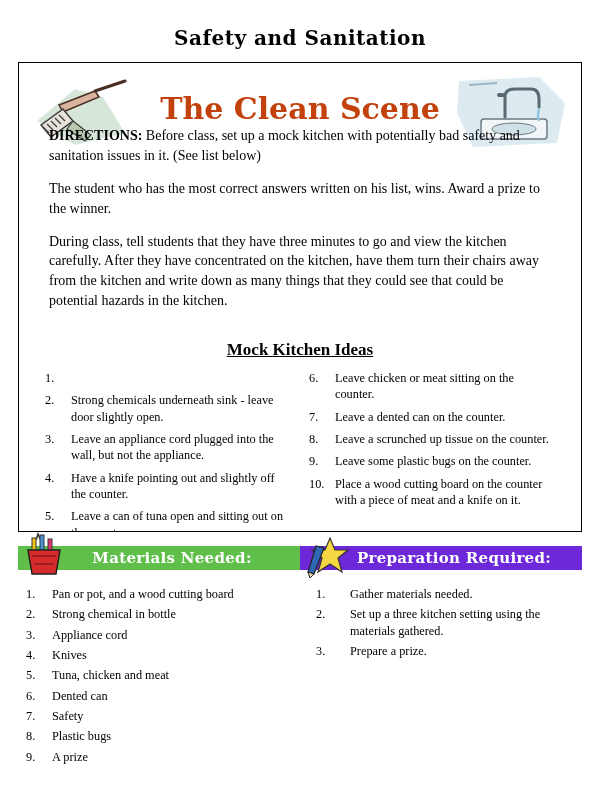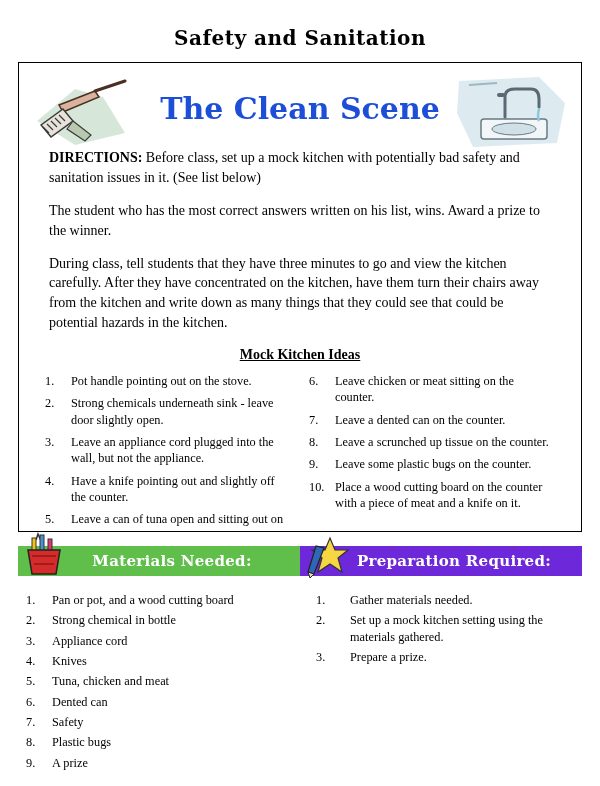--- a/index.html
+++ b/index.html
@@ -35,22 +35,22 @@
     height: 470px;
     box-sizing: border-box;
     overflow: hidden;
   }
 
   .clean-scene-title {
     text-align: center;
     font-family: "DejaVu Serif", serif;
     font-weight: bold;
     font-size: 30px;
-    color: #1d4ed8;
-    margin: 28px 0 22px 0;
+    color: #c2410c;
+    margin: 28px 0 0 0;
     position: relative;
     z-index: 2;
   }
 
   
   .art-left {
     position: absolute;
     left: 10px;
     top: 12px;
     width: 120px;
@@ -77,23 +77,23 @@
     font-size: 14px;
     line-height: 1.42;
     text-align: left;
     margin: 0 0 13px 0;
   }
   .para b { font-weight: bold; }
 
   .subhead {
     text-align: center;
     font-weight: bold;
-    font-size: 14px;
+    font-size: 17px;
     text-decoration: underline;
-    margin: 14px 0 10px 0;
+    margin: 29px 0 10px 0;
   }
 
   
   .cols {
     display: flex;
     gap: 18px;
     padding: 0 26px;
     position: relative;
     z-index: 2;
   }
@@ -113,21 +113,21 @@
     width: 26px;
     flex: 0 0 26px;
     text-align: left;
   }
   ol.numlist li .txt { flex: 1 1 auto; }
 
   
   .banners {
     display: flex;
     margin: 14px 18px 0 18px;
-    height: 30px;
+    height: 24px;
   }
   .banner {
     flex: 1 1 50%;
     position: relative;
     display: flex;
     align-items: center;
     justify-content: center;
   }
   .banner-left { background: #5fbf4a; }
   .banner-right { background: #6d28d9; }
@@ -195,21 +195,20 @@
     <p class="para">The student who has the most correct answers written on his list, wins.  Award a prize to the winner.</p>
     <p class="para">During class, tell students that they have three minutes to go and view the kitchen carefully.  After they have concentrated on the kitchen, have them turn their chairs away from the kitchen and write down as many things that they could see that could be potential hazards in the kitchen.</p>
     <div class="subhead">Mock Kitchen Ideas</div>
   </div>
 
   <div class="cols">
     <div class="col col-left">
       <ol class="numlist">
         <li>
             <span class="num">1.</span>
-            <span class="txt">Pot handle pointing out on the stove.</span>
           </li>
         <li>
             <span class="num">2.</span>
             <span class="txt">Strong chemicals underneath sink - leave door slightly open.</span>
           </li>
         <li>
             <span class="num">3.</span>
             <span class="txt">Leave an appliance cord plugged into the wall, but not the appliance.</span>
           </li>
         <li>
@@ -318,21 +317,21 @@
     </ol>
   </div>
   <div class="col col-right">
     <ol class="numlist">
       <li>
           <span class="num">1.</span>
           <span class="txt">Gather materials needed.</span>
         </li>
       <li>
           <span class="num">2.</span>
-          <span class="txt">Set up a mock kitchen setting using the materials gathered.</span>
+          <span class="txt">Set up a three kitchen setting using the materials gathered.</span>
         </li>
       <li>
           <span class="num">3.</span>
           <span class="txt">Prepare a prize.</span>
         </li>
     </ol>
   </div>
 </div>
 
 </body></html>

